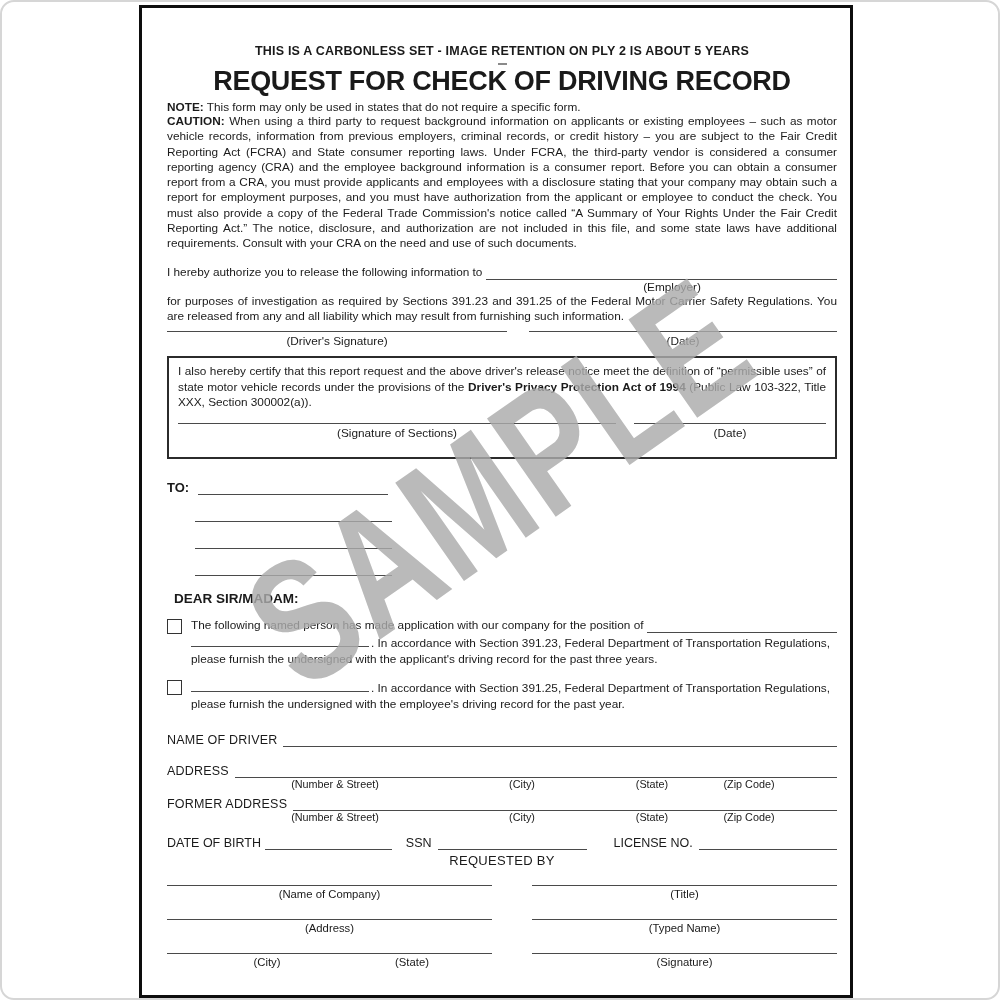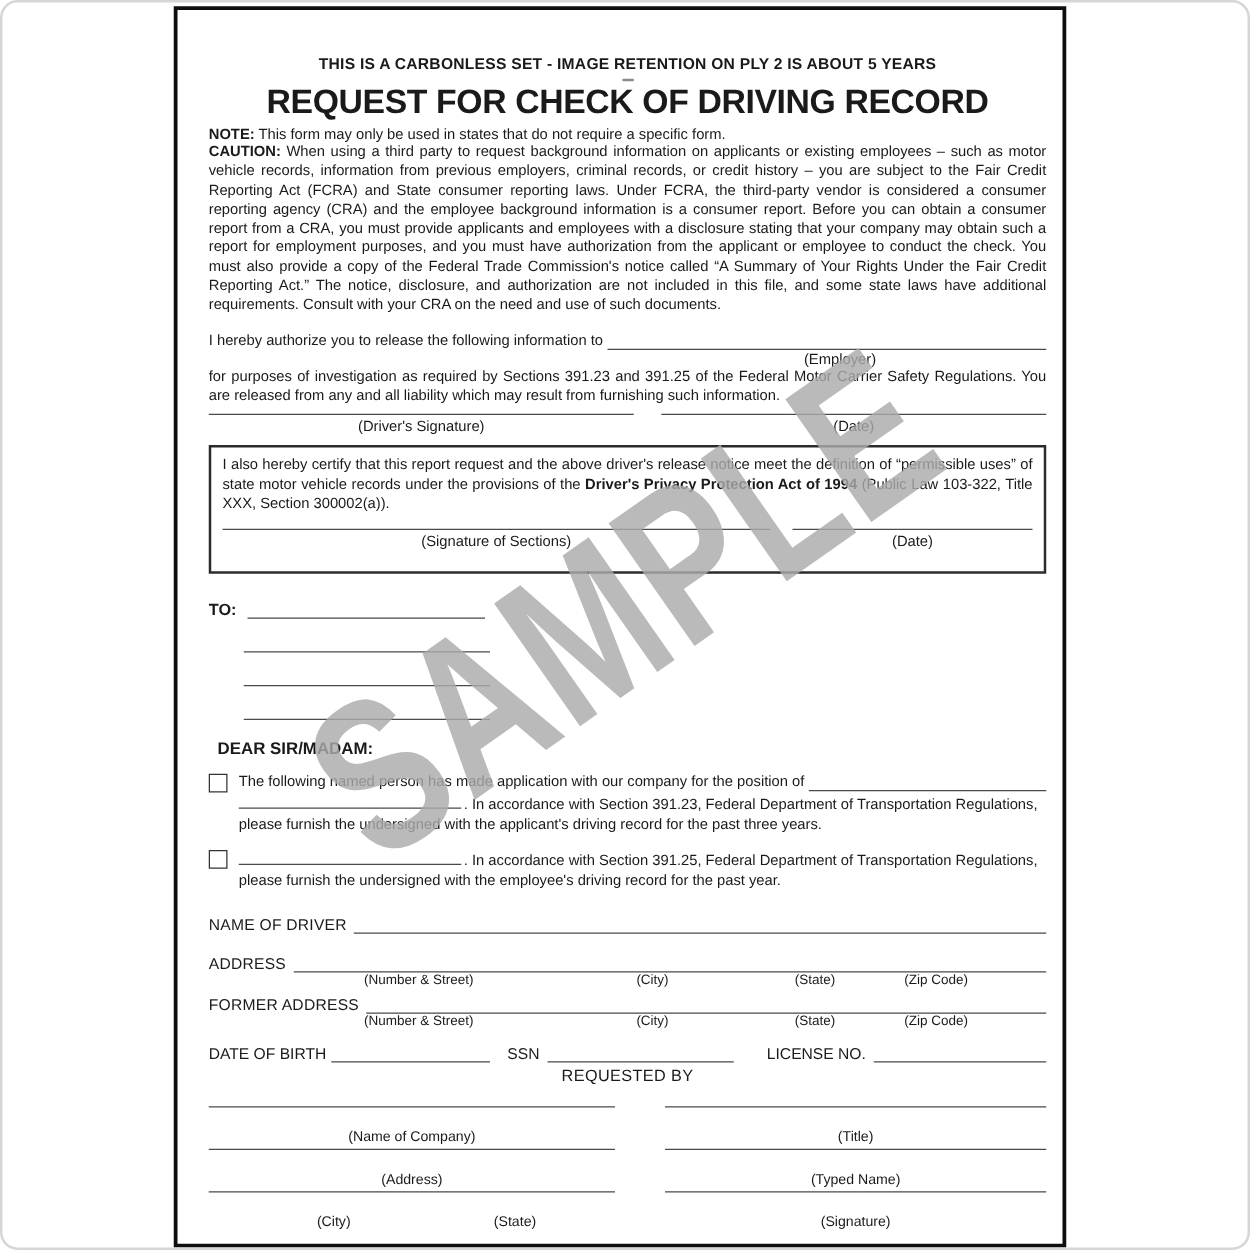--- a/index.html
+++ b/index.html
@@ -43,21 +43,21 @@
   .fieldrow .ln{flex:1;margin-left:6px;height:13px;}
   .sublabels{position:relative;height:13px;font-size:10.8px;}
   .sublabels span{position:absolute;transform:translateX(-50%);white-space:nowrap;}
   .dobrow{display:flex;align-items:baseline;font-size:12.5px;margin-top:12px;}
   .dobrow .ln{height:13px;}
   .reqby{font-size:13px;margin-top:3px;letter-spacing:.3px;}
   .reqgrid{display:flex;margin-top:17px;}
   .reqcol-l{flex:0 0 325px;}
   .reqcol-gap{flex:0 0 40px;}
   .reqcol-r{flex:1;}
-  .reqcell{border-top:1.5px solid #4a4a4a;font-size:11.3px;text-align:center;height:34px;padding-top:18px;box-sizing:border-box;}
+  .reqcell{border-top:1.5px solid #4a4a4a;font-size:11.3px;text-align:center;height:34px;padding-top:2px;box-sizing:border-box;}
   .reqcell.two{position:relative;text-align:left;}
   .reqcell.two span{position:absolute;transform:translateX(-50%);}
   .watermark{position:absolute;left:357px;top:475px;transform:translate(-50%,-50%) rotate(-35deg) scale(1,1.32);font-size:132px;font-weight:bold;letter-spacing:2px;color:#ababab;opacity:.82;z-index:6;pointer-events:none;white-space:nowrap;}
 </style>
 </head>
 <body>
 
 <div class="canvas">
   <div class="form">
     <div class="watermark">SAMPLE</div>

